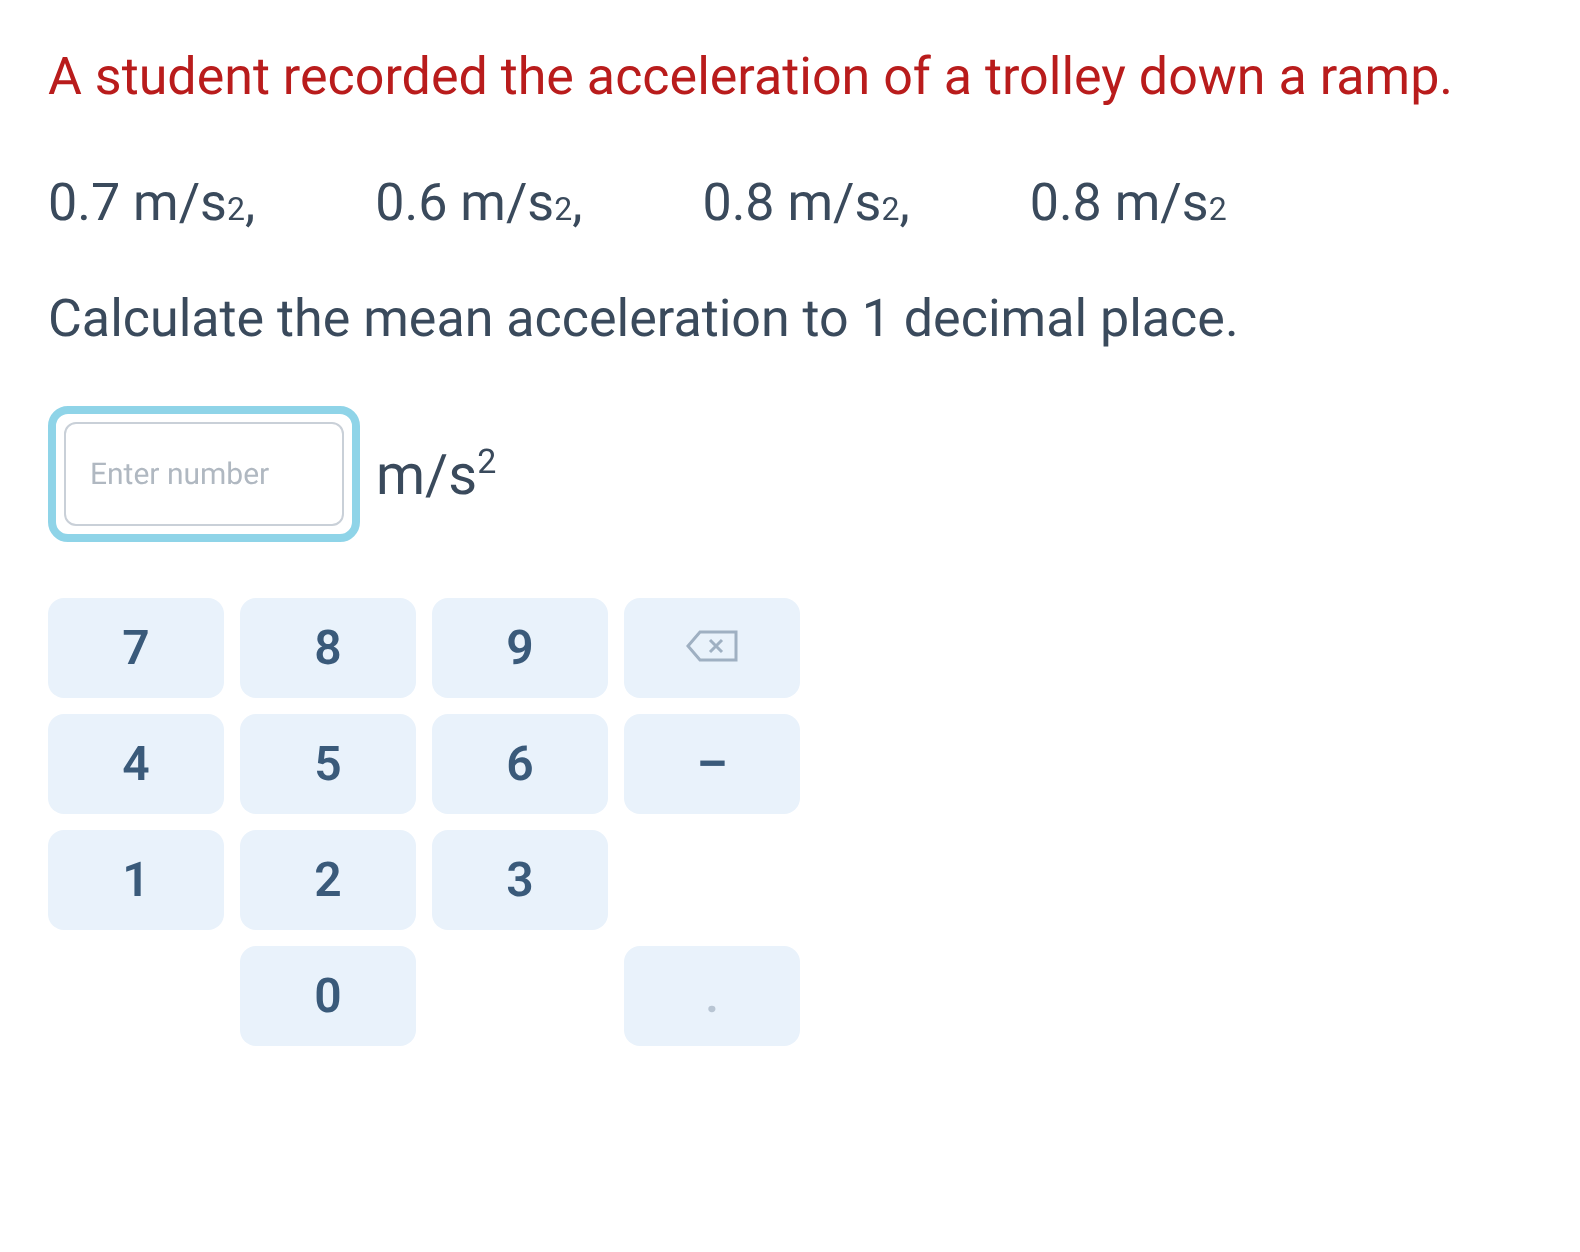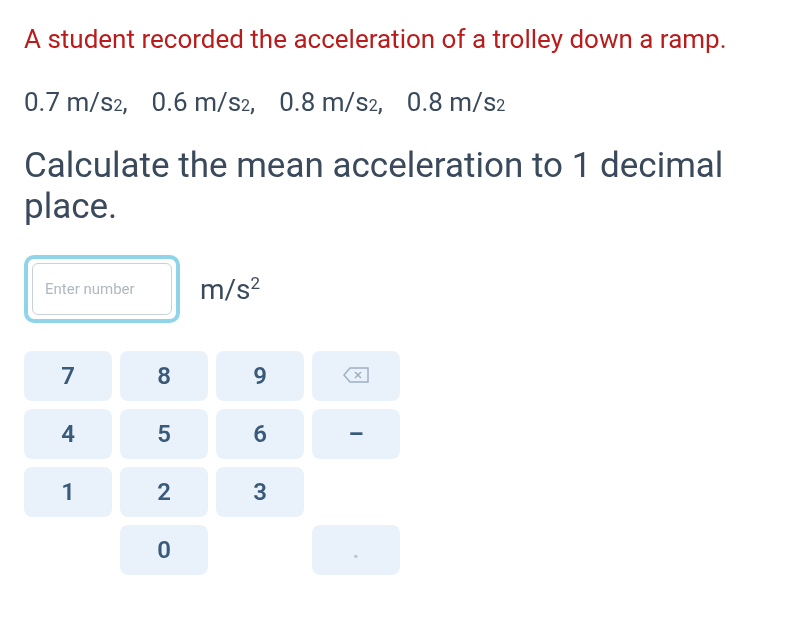--- a/index.html
+++ b/index.html
@@ -18,40 +18,40 @@
       font-size: 26px;
       line-height: 1.5;
       color: #b91c1c;
       margin-bottom: 28px;
     }
     .data-values {
       font-size: 26px;
       color: #3a4a5c;
       margin-bottom: 28px;
       display: flex;
-      gap: 24px;
+      gap: 60px;
     }
     .data-values .val {
       display: inline-flex;
       align-items: baseline;
     }
     .data-values sup {
       font-size: 16px;
       vertical-align: super;
       line-height: 0;
     }
     .instruction {
-      font-size: 35px;
+      font-size: 26px;
       color: #3a4a5c;
       margin-bottom: 28px;
     }
     .answer-row {
       display: flex;
       align-items: center;
-      gap: 20px;
+      gap: 8px;
       margin-bottom: 28px;
     }
     .input-wrap {
       border: 4px solid #8fd4e8;
       border-radius: 10px;
       padding: 4px;
       display: inline-block;
     }
     .answer-input {
       width: 140px;

